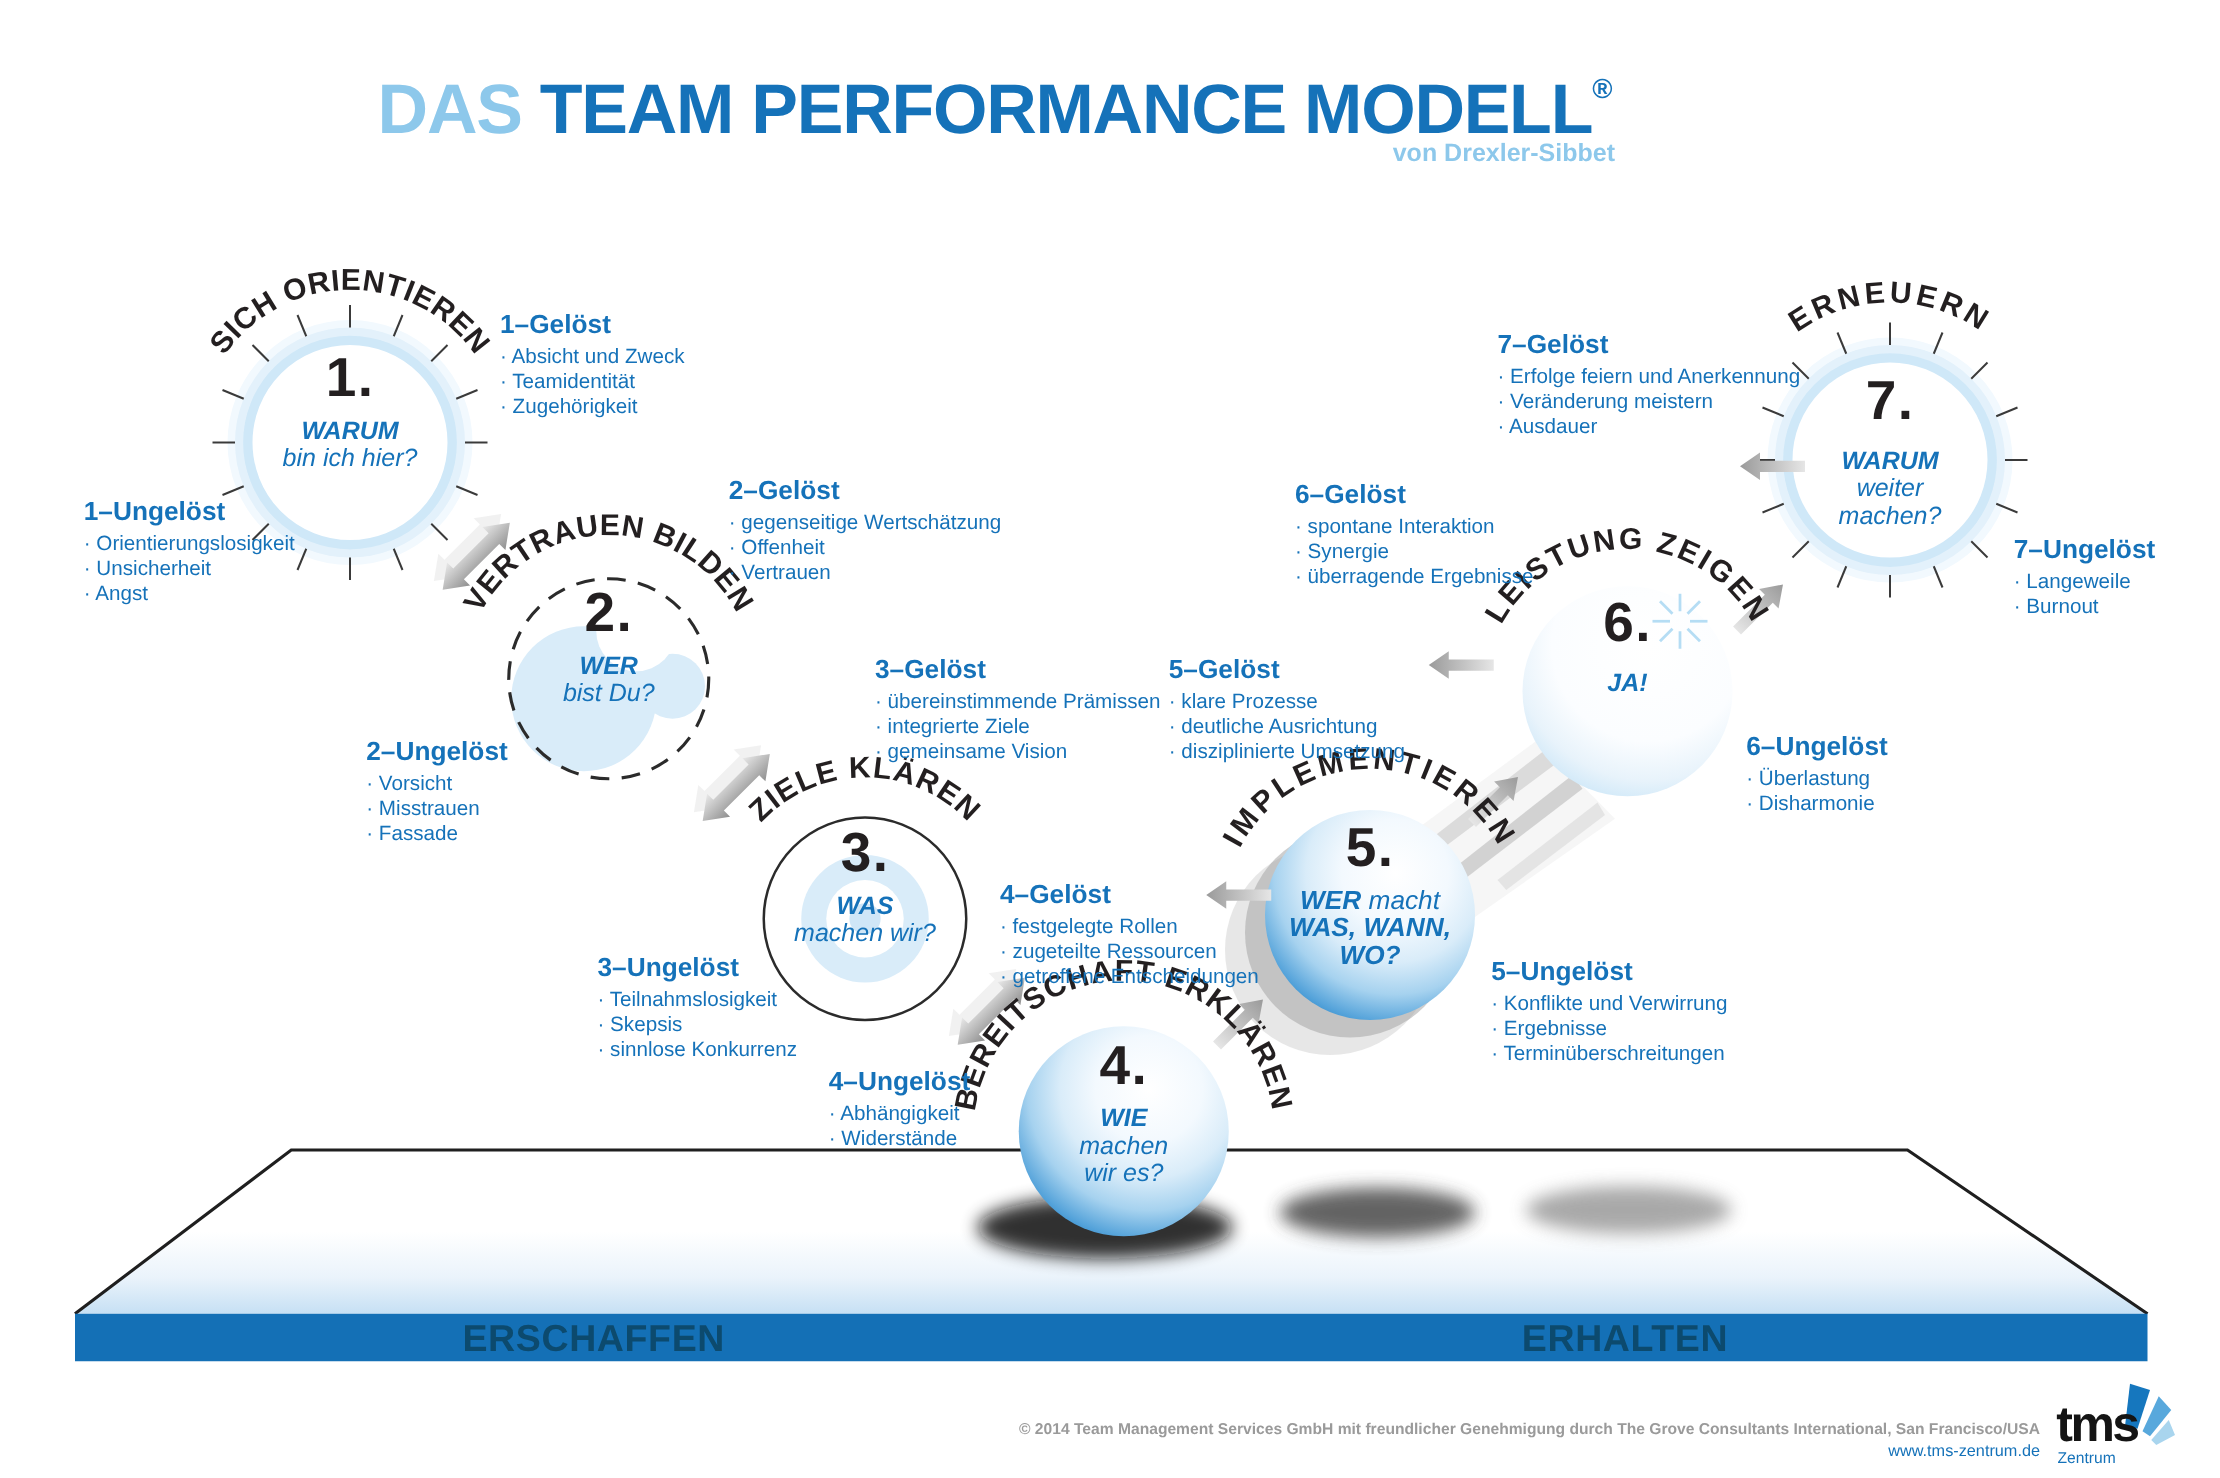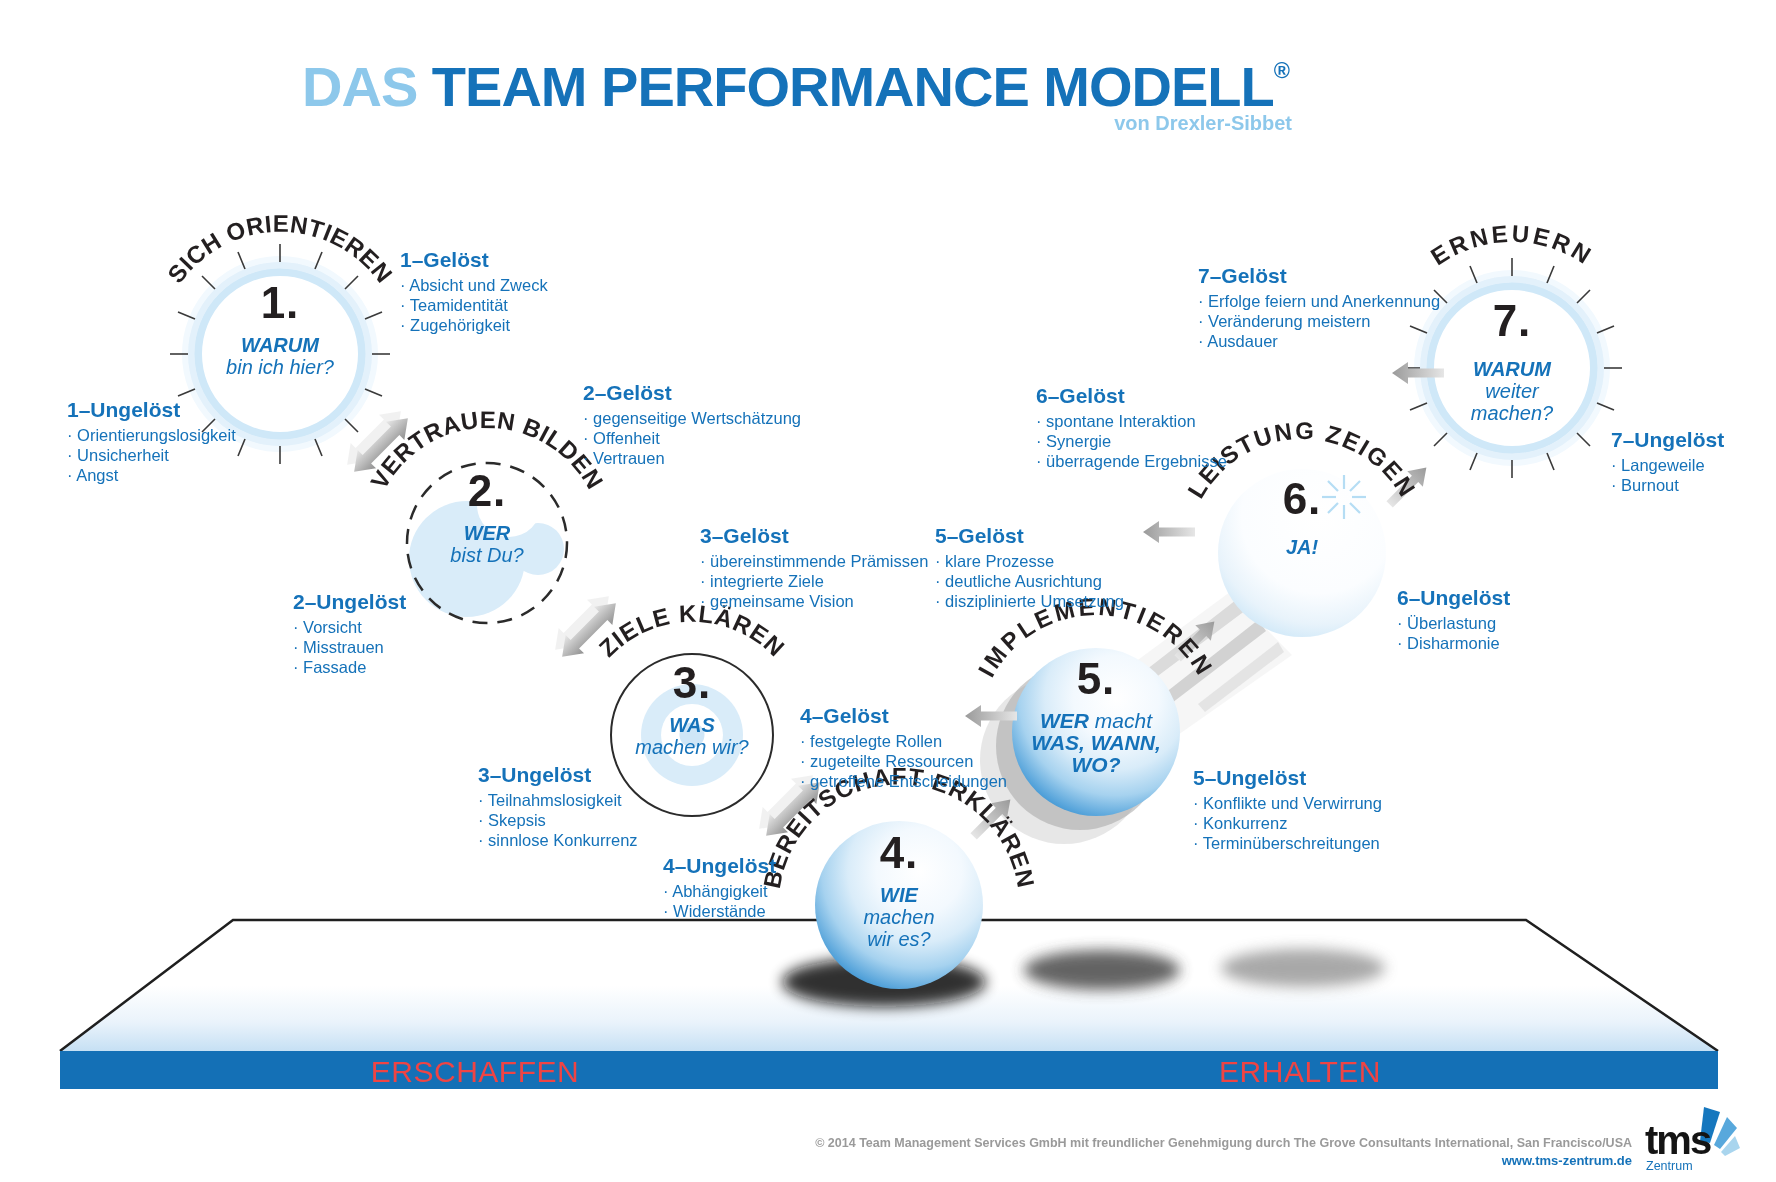--- a/index.html
+++ b/index.html
@@ -15,24 +15,24 @@
   .blk .h{font-weight:bold;font-size:21px;margin-bottom:3px;}
   .blk .i{font-size:16.5px;line-height:20px;}
   .blk .i::before{content:"· ";}
   .q{position:absolute;width:220px;text-align:center;color:#1572B9;}
   .q .num{color:#231f20;font-weight:bold;font-size:44px;line-height:46px;letter-spacing:1px;}
   .q .lines{margin-top:8px;}
   .q .ln{font-style:italic;font-size:20px;line-height:22px;}
   .q .b{font-weight:bold;}
   .q.s5{width:240px;} .q.s5 .ln{font-size:21px;}
   .q.s6 .lines,.q.s7 .lines{margin-top:14px;}
-  .barlab{position:absolute;top:1055px;width:400px;text-align:center;color:#ef4444;
-          font-weight:normal;font-size:30px;letter-spacing:.5px;}
+  .barlab{position:absolute;top:1055px;width:400px;text-align:center;color:#0c4a6e;
+          font-weight:bold;font-size:30px;letter-spacing:.5px;}
   .copy1{position:absolute;top:1136px;right:144px;font-size:12.5px;color:#9a9a9a;font-weight:bold;}
-  .copy2{position:absolute;top:1153px;right:144px;font-size:13px;font-weight:bold;color:#1572B9;}
+  .copy2{position:absolute;top:1153px;right:144px;font-size:13px;font-weight:normal;color:#1572B9;}
   .logo{position:absolute;left:1645px;top:1103px;width:100px;height:70px;}
   .logo .tms{position:absolute;left:0;top:20px;font-size:40px;line-height:34px;font-weight:bold;
              letter-spacing:-2px;color:#141414;}
   .logo .zen{position:absolute;left:1px;top:56px;font-size:12.5px;font-weight:normal;color:#1572B9;}
   .logo svg{position:absolute;left:45px;top:0;}
   .arcT{font-weight:bold;font-size:24px;fill:#231f20;}
 </style>
 </head>
 <body>
 
@@ -328,21 +328,21 @@
 
   <div class="blk" style="left:935px;top:524px">
     <div class="h">5–Gelöst</div>
     <div class="i">klare Prozesse</div>
     <div class="i">deutliche Ausrichtung</div>
     <div class="i">disziplinierte Umsetzung</div>
   </div>
   <div class="blk" style="left:1193px;top:766px">
     <div class="h">5–Ungelöst</div>
     <div class="i">Konflikte und Verwirrung</div>
-    <div class="i">Konkurrenz</div>
+    <div class="i">Ergebnisse</div>
     <div class="i">Terminüberschreitungen</div>
   </div>
 
   <div class="blk" style="left:1036px;top:384px">
     <div class="h">6–Gelöst</div>
     <div class="i">spontane Interaktion</div>
     <div class="i">Synergie</div>
     <div class="i">überragende Ergebnisse</div>
   </div>
   <div class="blk" style="left:1397px;top:586px">

